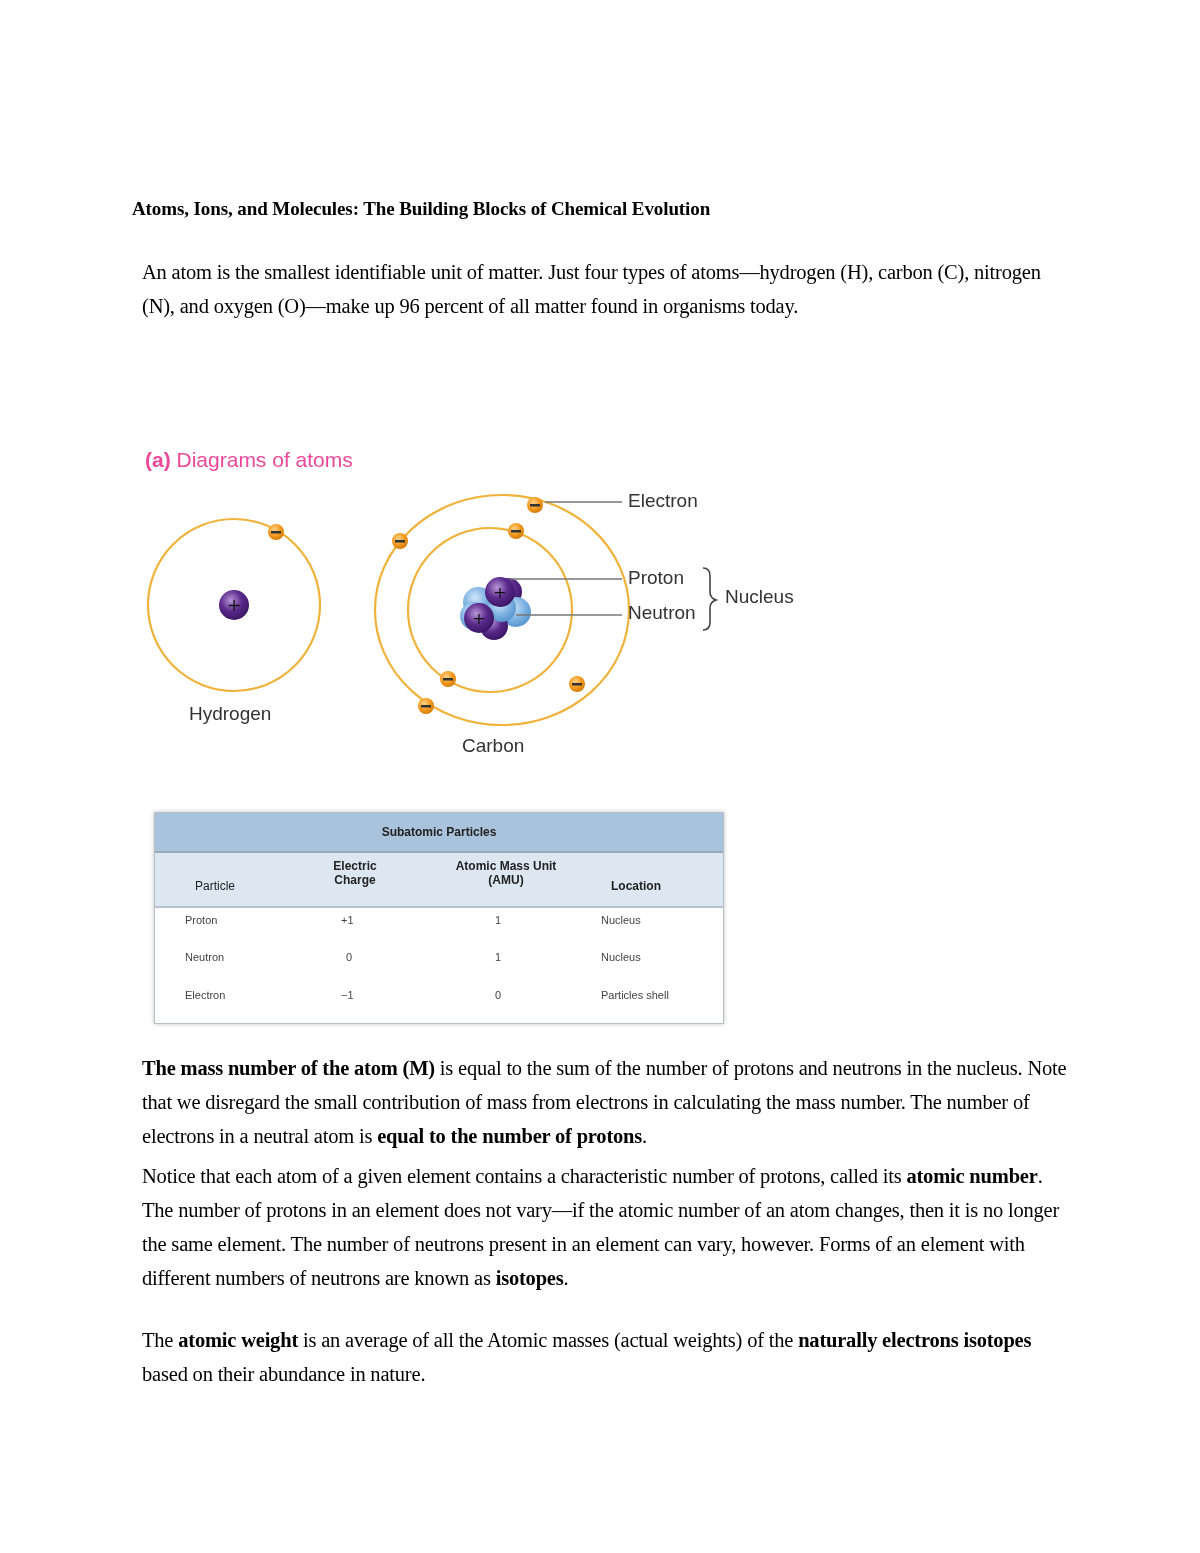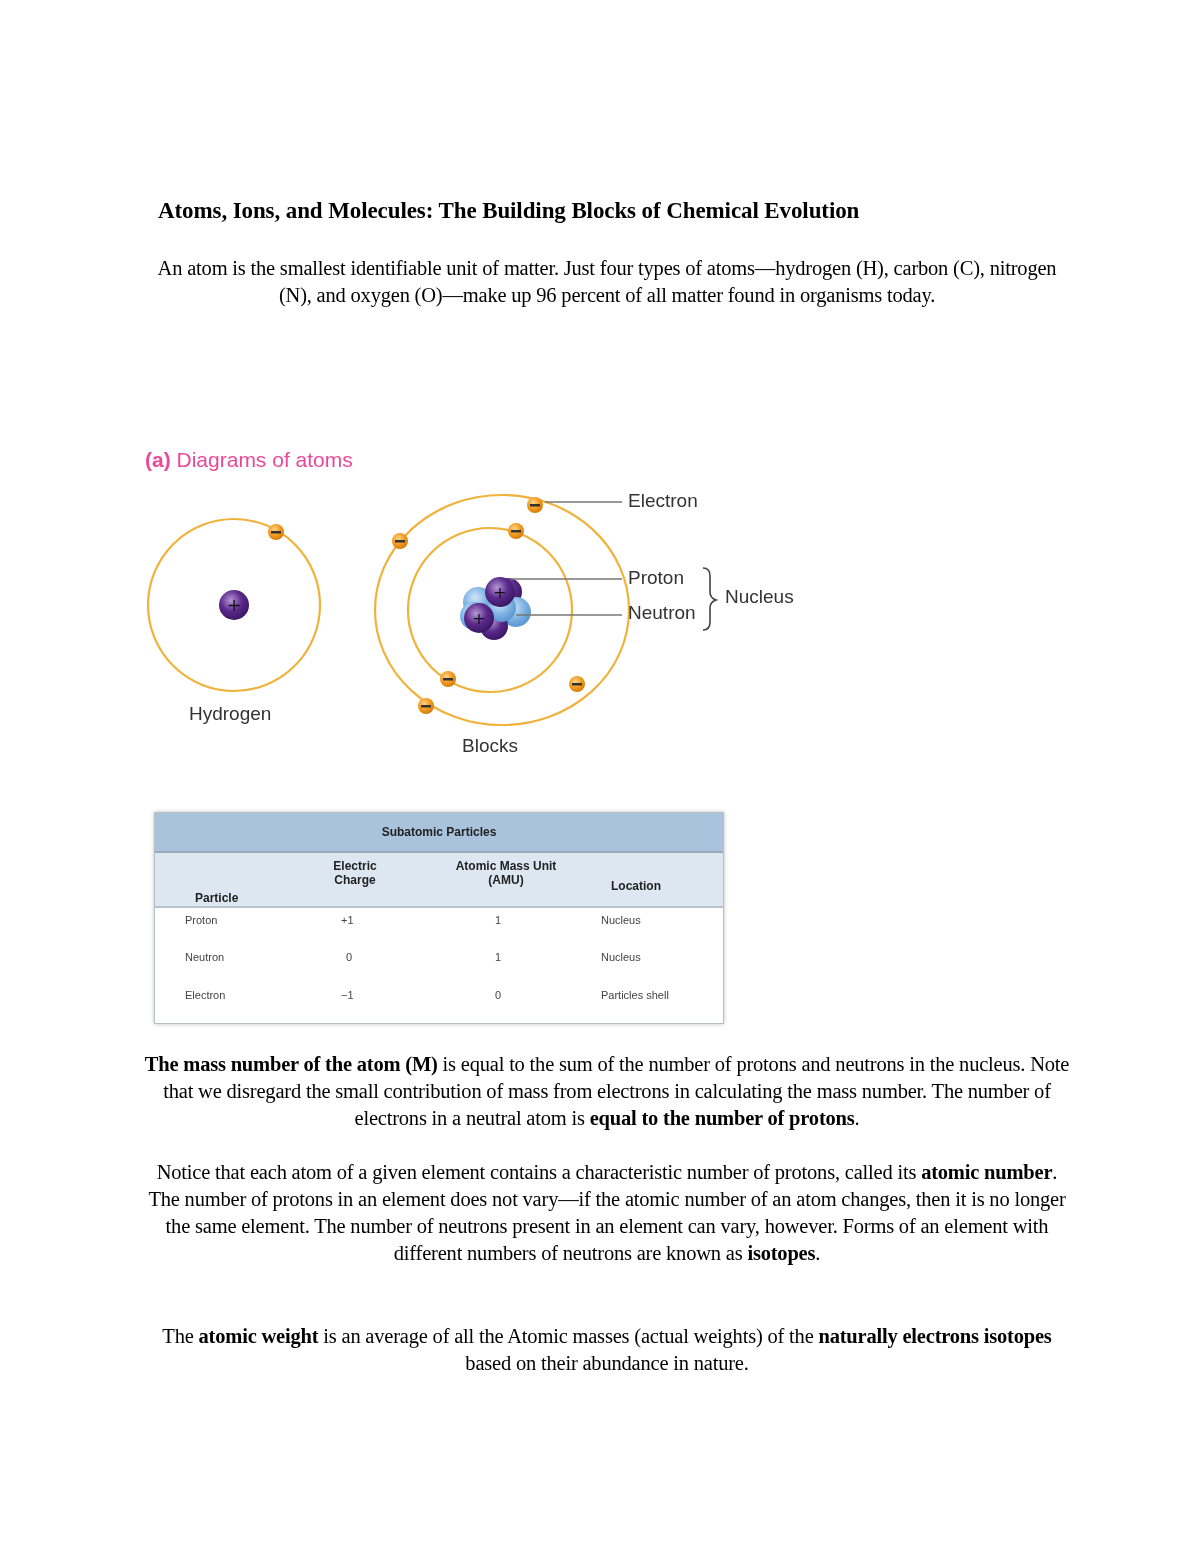--- a/index.html
+++ b/index.html
@@ -1,20 +1,20 @@
 <!DOCTYPE html>
 <html><head>
 <meta charset="utf-8">
 <style>
   html, body { margin: 0; padding: 0; background: #ffffff; }
   body { width: 1200px; height: 1553px; position: relative; overflow: hidden; color: #000; }
   .serif { font-family: "Liberation Serif", "DejaVu Serif", serif; }
   .sans { font-family: "Liberation Sans", "DejaVu Sans", sans-serif; }
-  .title { position: absolute; left: 158px; top: 198px; font-size: 23px; font-weight: bold; letter-spacing: -0.1px; margin: 0; }
-  .para { position: absolute; left: 142px; width: 930px; font-size: 20.5px; line-height: 27px; margin: 0; letter-spacing: -0.2px; text-align: center; }
+  .title { position: absolute; left: 132px; top: 198px; font-size: 19px; font-weight: bold; letter-spacing: -0.1px; margin: 0; }
+  .para { position: absolute; left: 142px; width: 930px; font-size: 20.5px; line-height: 34px; margin: 0; letter-spacing: -0.2px; }
   .p1 { top: 255px; }
   .p3 { top: 1051px; }
   .p4 { top: 1159px; }
   .p5 { top: 1323px; }
   b { font-weight: bold; }
 
   .fig-title { position: absolute; left: 145px; top: 448px; font-size: 21px; color: #ec4899; }
   .fig-title b { font-weight: bold; }
   .fig-svg { position: absolute; left: 130px; top: 480px; }
 
@@ -107,26 +107,26 @@
 
     <path d="M 573 88 Q 580 88 580 96 L 580 112 Q 580 118 586 120 Q 580 122 580 128 L 580 142 Q 580 150 573 150" fill="none" stroke="#444" stroke-width="1.6"></path>
   </g>
 </svg>
 
 <div class="sans" style="position:absolute; left:628px; top:490px; font-size:19px; color:#333;">Electron</div>
 <div class="sans" style="position:absolute; left:628px; top:567px; font-size:19px; color:#333;">Proton</div>
 <div class="sans" style="position:absolute; left:628px; top:602px; font-size:19px; color:#333;">Neutron</div>
 <div class="sans" style="position:absolute; left:725px; top:586px; font-size:19px; color:#333;">Nucleus</div>
 <div class="sans" style="position:absolute; left:189px; top:703px; font-size:19px; color:#333;">Hydrogen</div>
-<div class="sans" style="position:absolute; left:462px; top:735px; font-size:19px; color:#333;">Blocks</div>
+<div class="sans" style="position:absolute; left:462px; top:735px; font-size:19px; color:#333;">Carbon</div>
 
 <div class="table-wrap sans">
   <div class="tbl-caption">Subatomic Particles</div>
   <div class="tbl-head">
-    <div class="th" style="left:40px; top:38px; font-weight:bold;">Particle</div>
+    <div class="th" style="left:40px; top:26px; font-weight:normal;">Particle</div>
     <div class="th" style="left:176px; top:6px; width:48px; font-weight:bold;">
       <div>Electric</div>
       <div>Charge</div>
     </div>
     <div class="th" style="left:290px; top:6px; width:108px; font-weight:bold;margin-left:7px;">
       <div>Atomic Mass Unit</div>
       <div>(AMU)</div>
     </div>
     <div class="th" style="left:456px; top:26px; font-weight:bold;">Location</div>
   </div>

